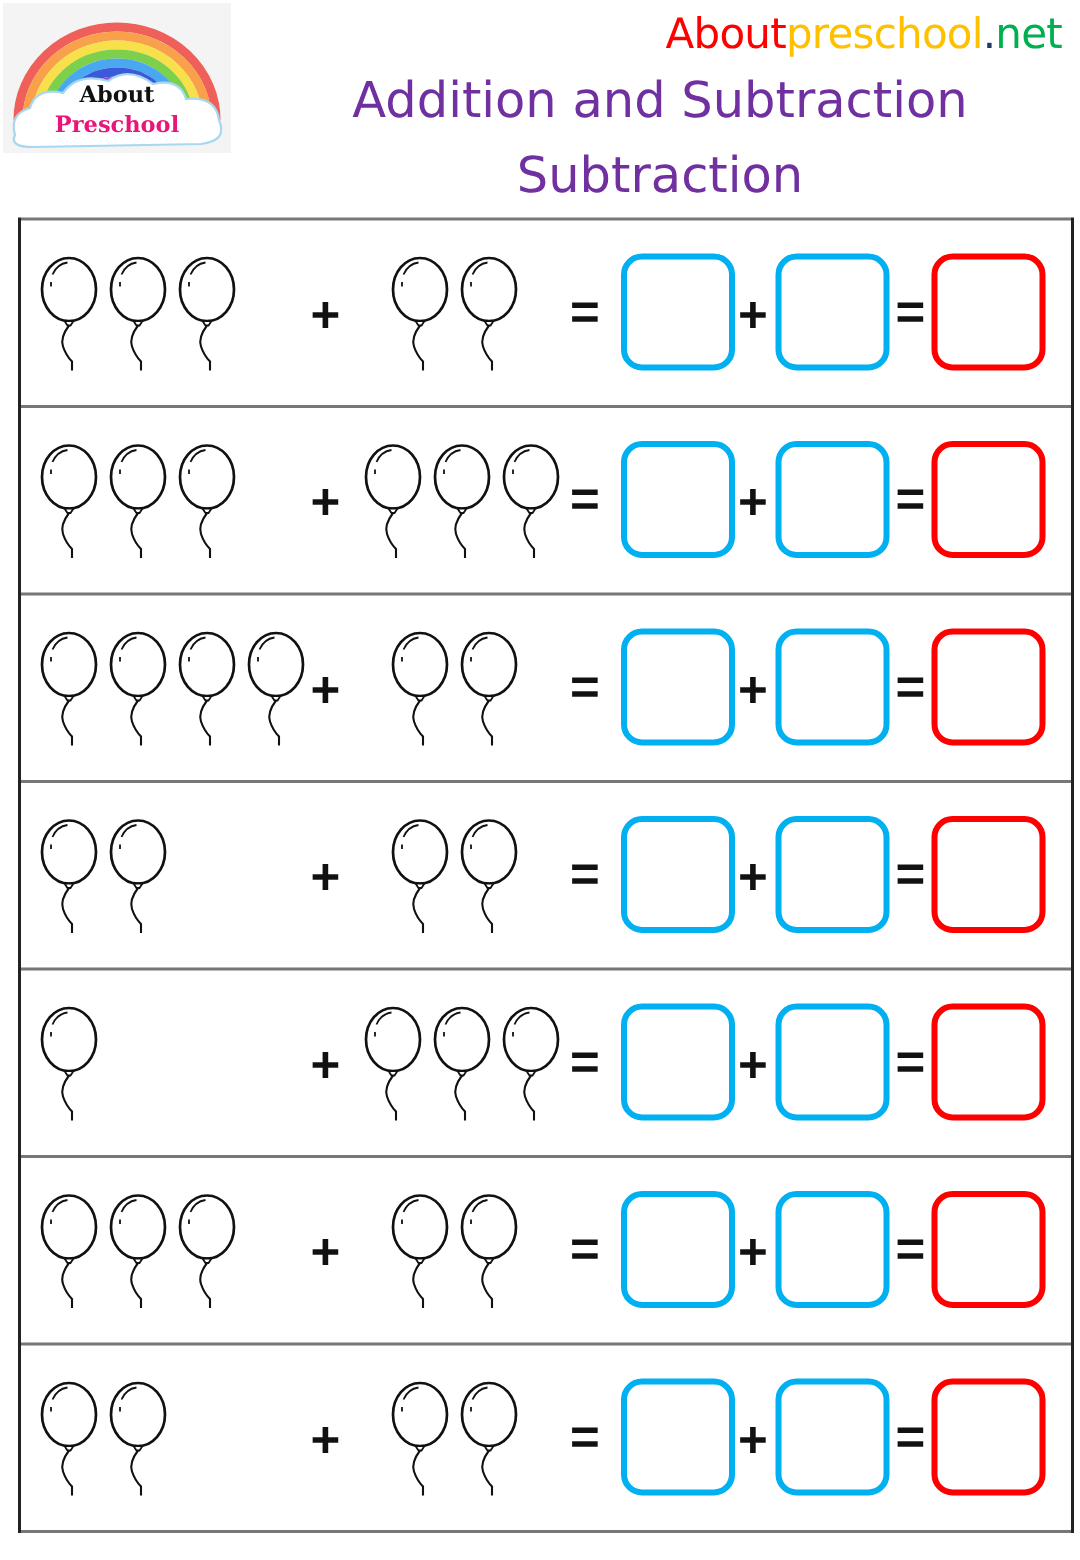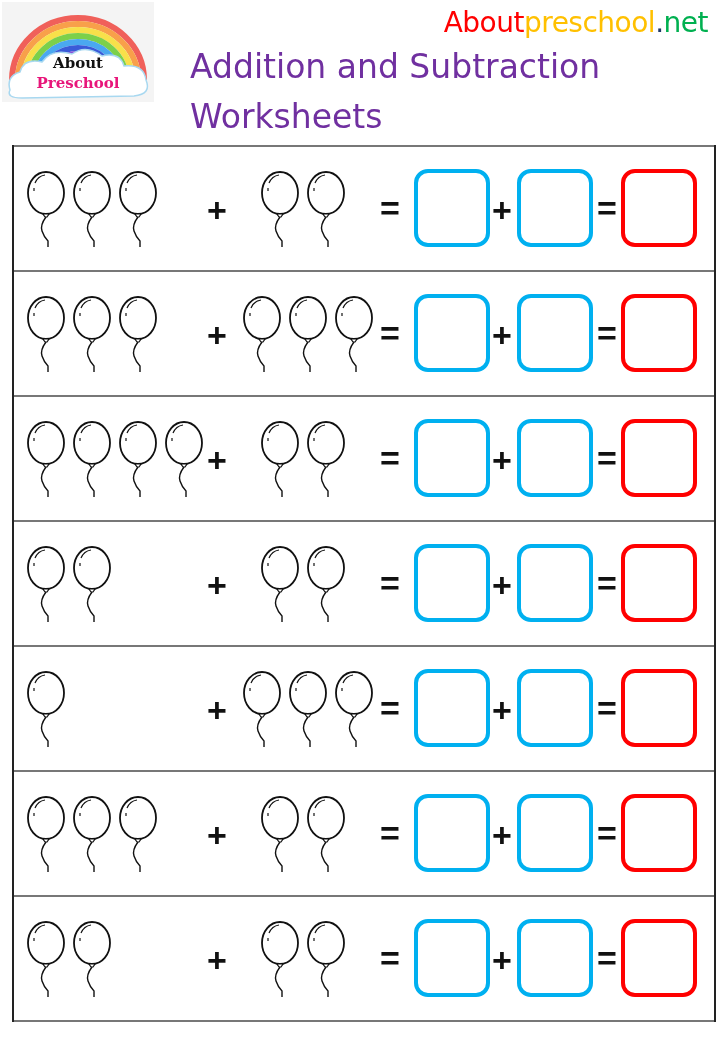--- a/index.html
+++ b/index.html
@@ -1,19 +1,19 @@
 <!DOCTYPE html>
 <html><head>
 <meta charset="utf-8">
 <style>
   html,body{margin:0;padding:0;background:#fff;}
   body{width:720px;height:1040px;position:relative;overflow:hidden;font-family:"Liberation Sans",sans-serif;}
   .logo{position:absolute;left:2px;top:2px;width:152px;height:100px;}
   .site{position:absolute;right:12px;top:6px;font-size:28px;line-height:34px;font-family:"DejaVu Sans",sans-serif;letter-spacing:-0.5px;}
-  .title{position:absolute;left:190px;width:500px;top:42px;text-align:left;color:#7030a0;font-family:"DejaVu Sans",sans-serif;font-size:33px;line-height:50px;}
+  .title{position:absolute;left:190px;width:500px;top:42px;text-align:center;color:#7030a0;font-family:"DejaVu Sans",sans-serif;font-size:33px;line-height:50px;}
   .sheet{position:absolute;left:12px;top:145px;width:700px;border-left:2px solid #222;border-right:2px solid #222;}
   .row{position:relative;height:123px;border-top:2px solid #777;}
   .row:last-child{border-bottom:2px solid #777;}
   .grp{position:absolute;display:flex;}
   .balloon{width:44px;height:80px;margin-right:2px;}
   .op{position:absolute;font-size:34px;font-weight:bold;color:#111;line-height:34px;}
   .box{position:absolute;top:22px;width:68px;height:70px;border:4px solid #00b0f0;border-radius:14px;background:#fff;}
   .box.red{border-color:#ff0000;}
 </style>
 </head>
@@ -36,21 +36,21 @@
     <text x="76" y="86" text-anchor="middle" font-family="DejaVu Serif, serif" font-weight="bold" font-size="15" fill="#e8157a">Preschool</text>
   </svg>
 </div>
 
 <div class="site">
   <span style="color:#ff0000">About</span><span style="color:#ffc000">preschool</span><span style="color:#1f3864">.</span><span style="color:#00b050">net</span>
 </div>
 
 <div class="title">
   <div>Addition and Subtraction</div>
-  <div>Worksheets</div>
+  <div>Subtraction</div>
 </div>
 
 <svg width="0" height="0" style="position:absolute">
   <defs>
     <symbol id="balloon" viewBox="0 0 44 80">
       <ellipse cx="20" cy="24" rx="18" ry="21" fill="#fff" stroke="#111" stroke-width="1.8"></ellipse>
       <path d="M9 14 Q12 7 19 6" fill="none" stroke="#111" stroke-width="1.2"></path>
       <path d="M8 19 L8 22" stroke="#111" stroke-width="1.2"></path>
       <path d="M17 45 L23 45 L21 48 L19 48 Z" fill="#fff" stroke="#111" stroke-width="1.2"></path>
       <path d="M20 48 Q14 56 16 62 Q18 68 22 72 L22 78" fill="none" stroke="#111" stroke-width="1.4"></path>

